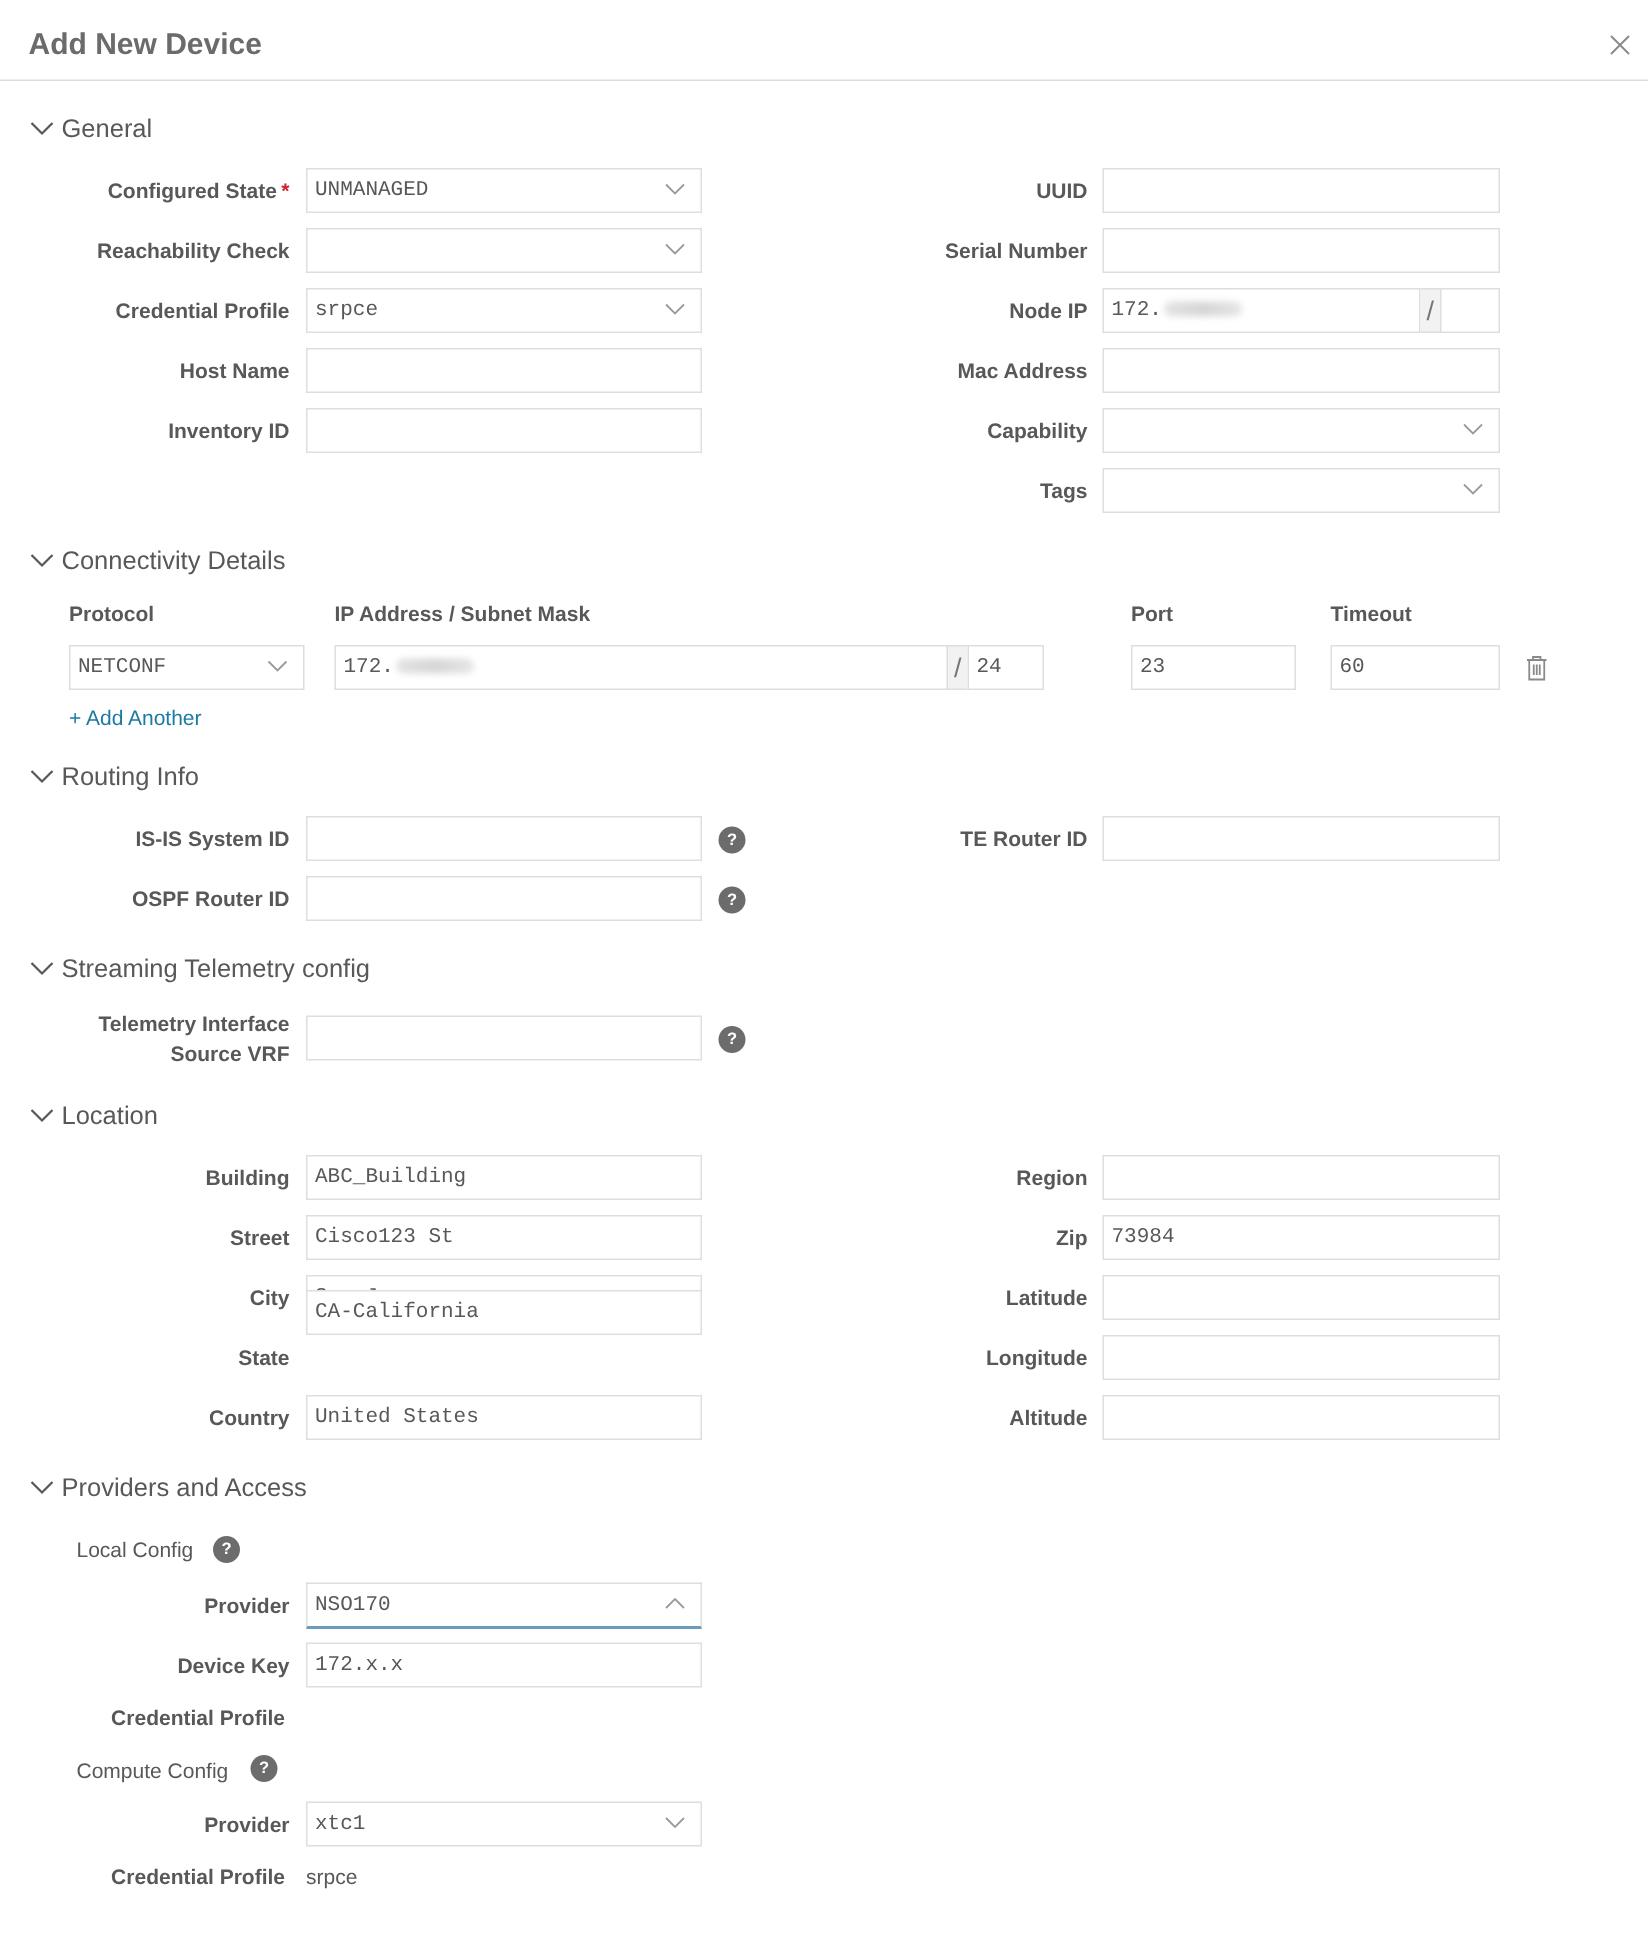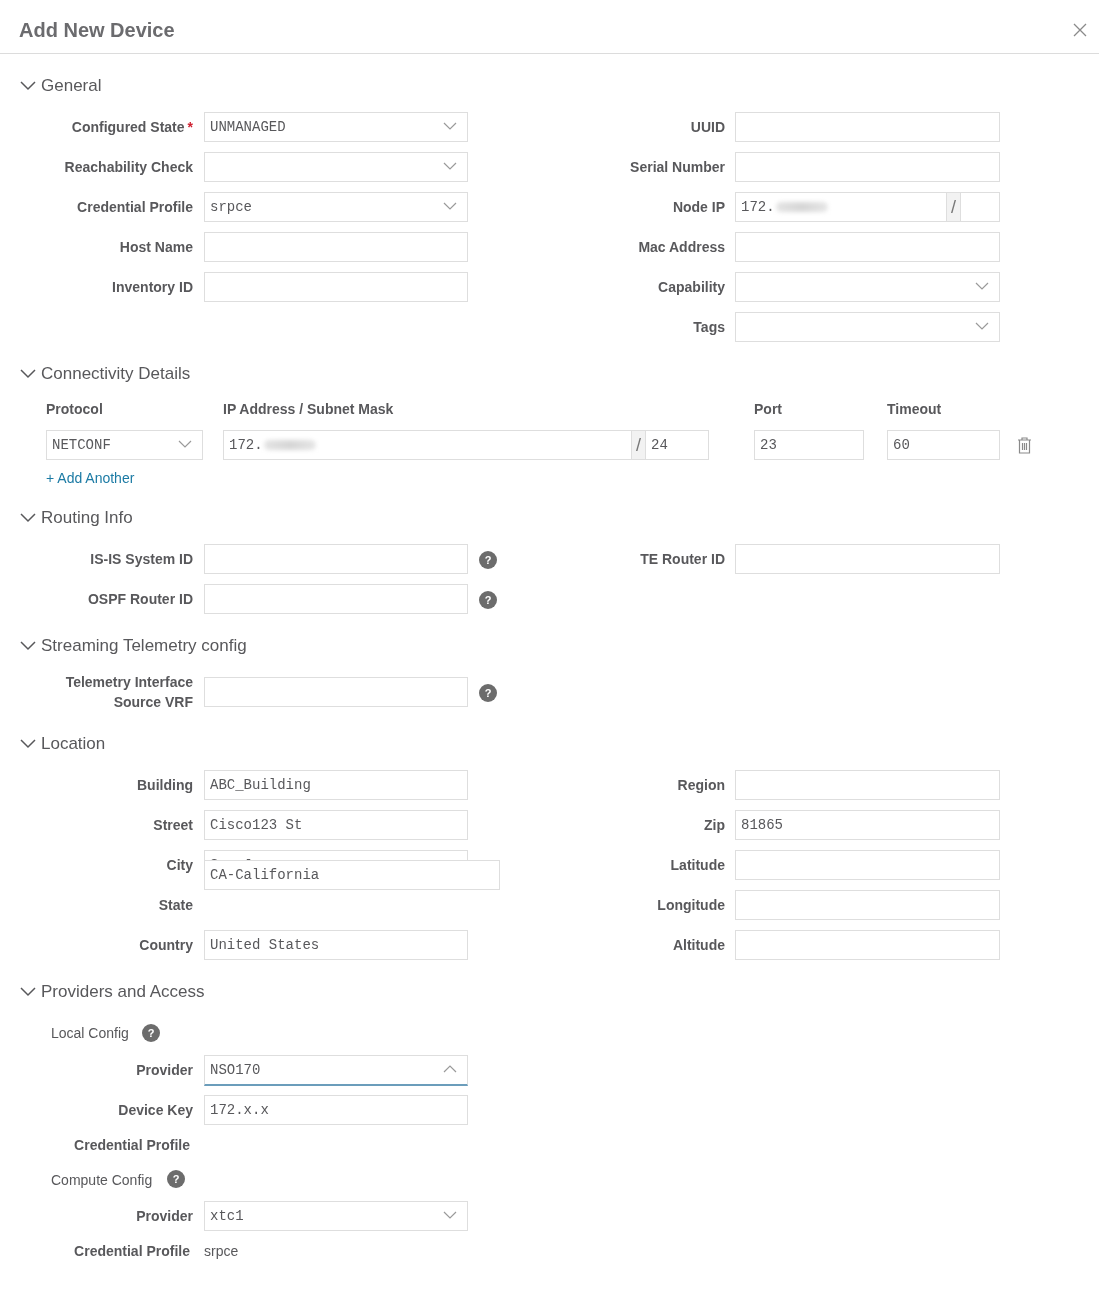--- a/index.html
+++ b/index.html
@@ -125,21 +125,21 @@
 <div class="col-head" style="left:887px">Timeout</div>
 
 <div class="field sel" style="left:46px;top:430px;width:157px">
   <span>NETCONF</span>
   <svg class="chev" width="14" height="8" viewBox="0 0 14 8">
       <path d="M1 1 L7 7 L13 1" stroke="#9a9a9a" stroke-width="1.2" fill="none"></path>
     </svg>
 </div>
 <div class="field" style="left:223px;top:430px;width:409px"><span>172.</span><span class="blur"></span></div>
 <div class="slash-box" style="left:632px;top:430px;width:13px">/</div>
-<div class="field" style="left:645px;top:430px;width:64px">24</div>
+<div class="field" style="left:645px;top:430px;width:51px">24</div>
 <div class="field" style="left:754px;top:430px;width:110px">23</div>
 <div class="field" style="left:887px;top:430px;width:113px">60</div>
 <svg style="position:absolute;left:1017px;top:437px;cursor:pointer" width="15" height="17" viewBox="0 0 15 17">
   <path d="M1 3 H14 M5 3 V1 H10 V3 M2.5 3 V16 H12.5 V3 M5.5 6 V13 M7.5 6 V13 M9.5 6 V13" stroke="#8a8a8a" stroke-width="1.2" fill="none"></path>
 </svg>
 <div class="link" style="left:46px;top:470px">+ Add Another</div>
 
 <div class="section-head" style="top:508px">
   <svg width="16" height="10" viewBox="0 0 16 10">
       <path d="M1 1 L8 8 L15 1" stroke="#58585b" stroke-width="1.5" fill="none"></path>
@@ -175,28 +175,28 @@
   <span>Location</span>
 </div>
 
 <div class="lbl left" style="top:775px">Building</div>
 <div class="field" style="left:204px;top:770px;width:264px">ABC_Building</div>
 <div class="lbl left" style="top:815px">Street</div>
 <div class="field" style="left:204px;top:810px;width:264px">Cisco123 St</div>
 <div class="lbl left" style="top:855px">City</div>
 <div class="field" style="left:204px;top:850px;width:264px">San Jose</div>
 <div class="lbl left" style="top:895px">State</div>
-<div class="field" style="left:204px;top:860px;width:296px">CA-California</div>
+<div class="field" style="left:204px;top:860px;width:264px">CA-California</div>
 <div class="lbl left" style="top:935px">Country</div>
 <div class="field" style="left:204px;top:930px;width:264px">United States</div>
 
 <div class="lbl right" style="top:775px">Region</div>
 <div class="field" style="left:735px;top:770px;width:265px"></div>
 <div class="lbl right" style="top:815px">Zip</div>
-<div class="field" style="left:735px;top:810px;width:265px">81865</div>
+<div class="field" style="left:735px;top:810px;width:265px">73984</div>
 <div class="lbl right" style="top:855px">Latitude</div>
 <div class="field" style="left:735px;top:850px;width:265px"></div>
 <div class="lbl right" style="top:895px">Longitude</div>
 <div class="field" style="left:735px;top:890px;width:265px"></div>
 <div class="lbl right" style="top:935px">Altitude</div>
 <div class="field" style="left:735px;top:930px;width:265px"></div>
 
 <div class="section-head" style="top:982px">
   <svg width="16" height="10" viewBox="0 0 16 10">
       <path d="M1 1 L8 8 L15 1" stroke="#58585b" stroke-width="1.5" fill="none"></path>

